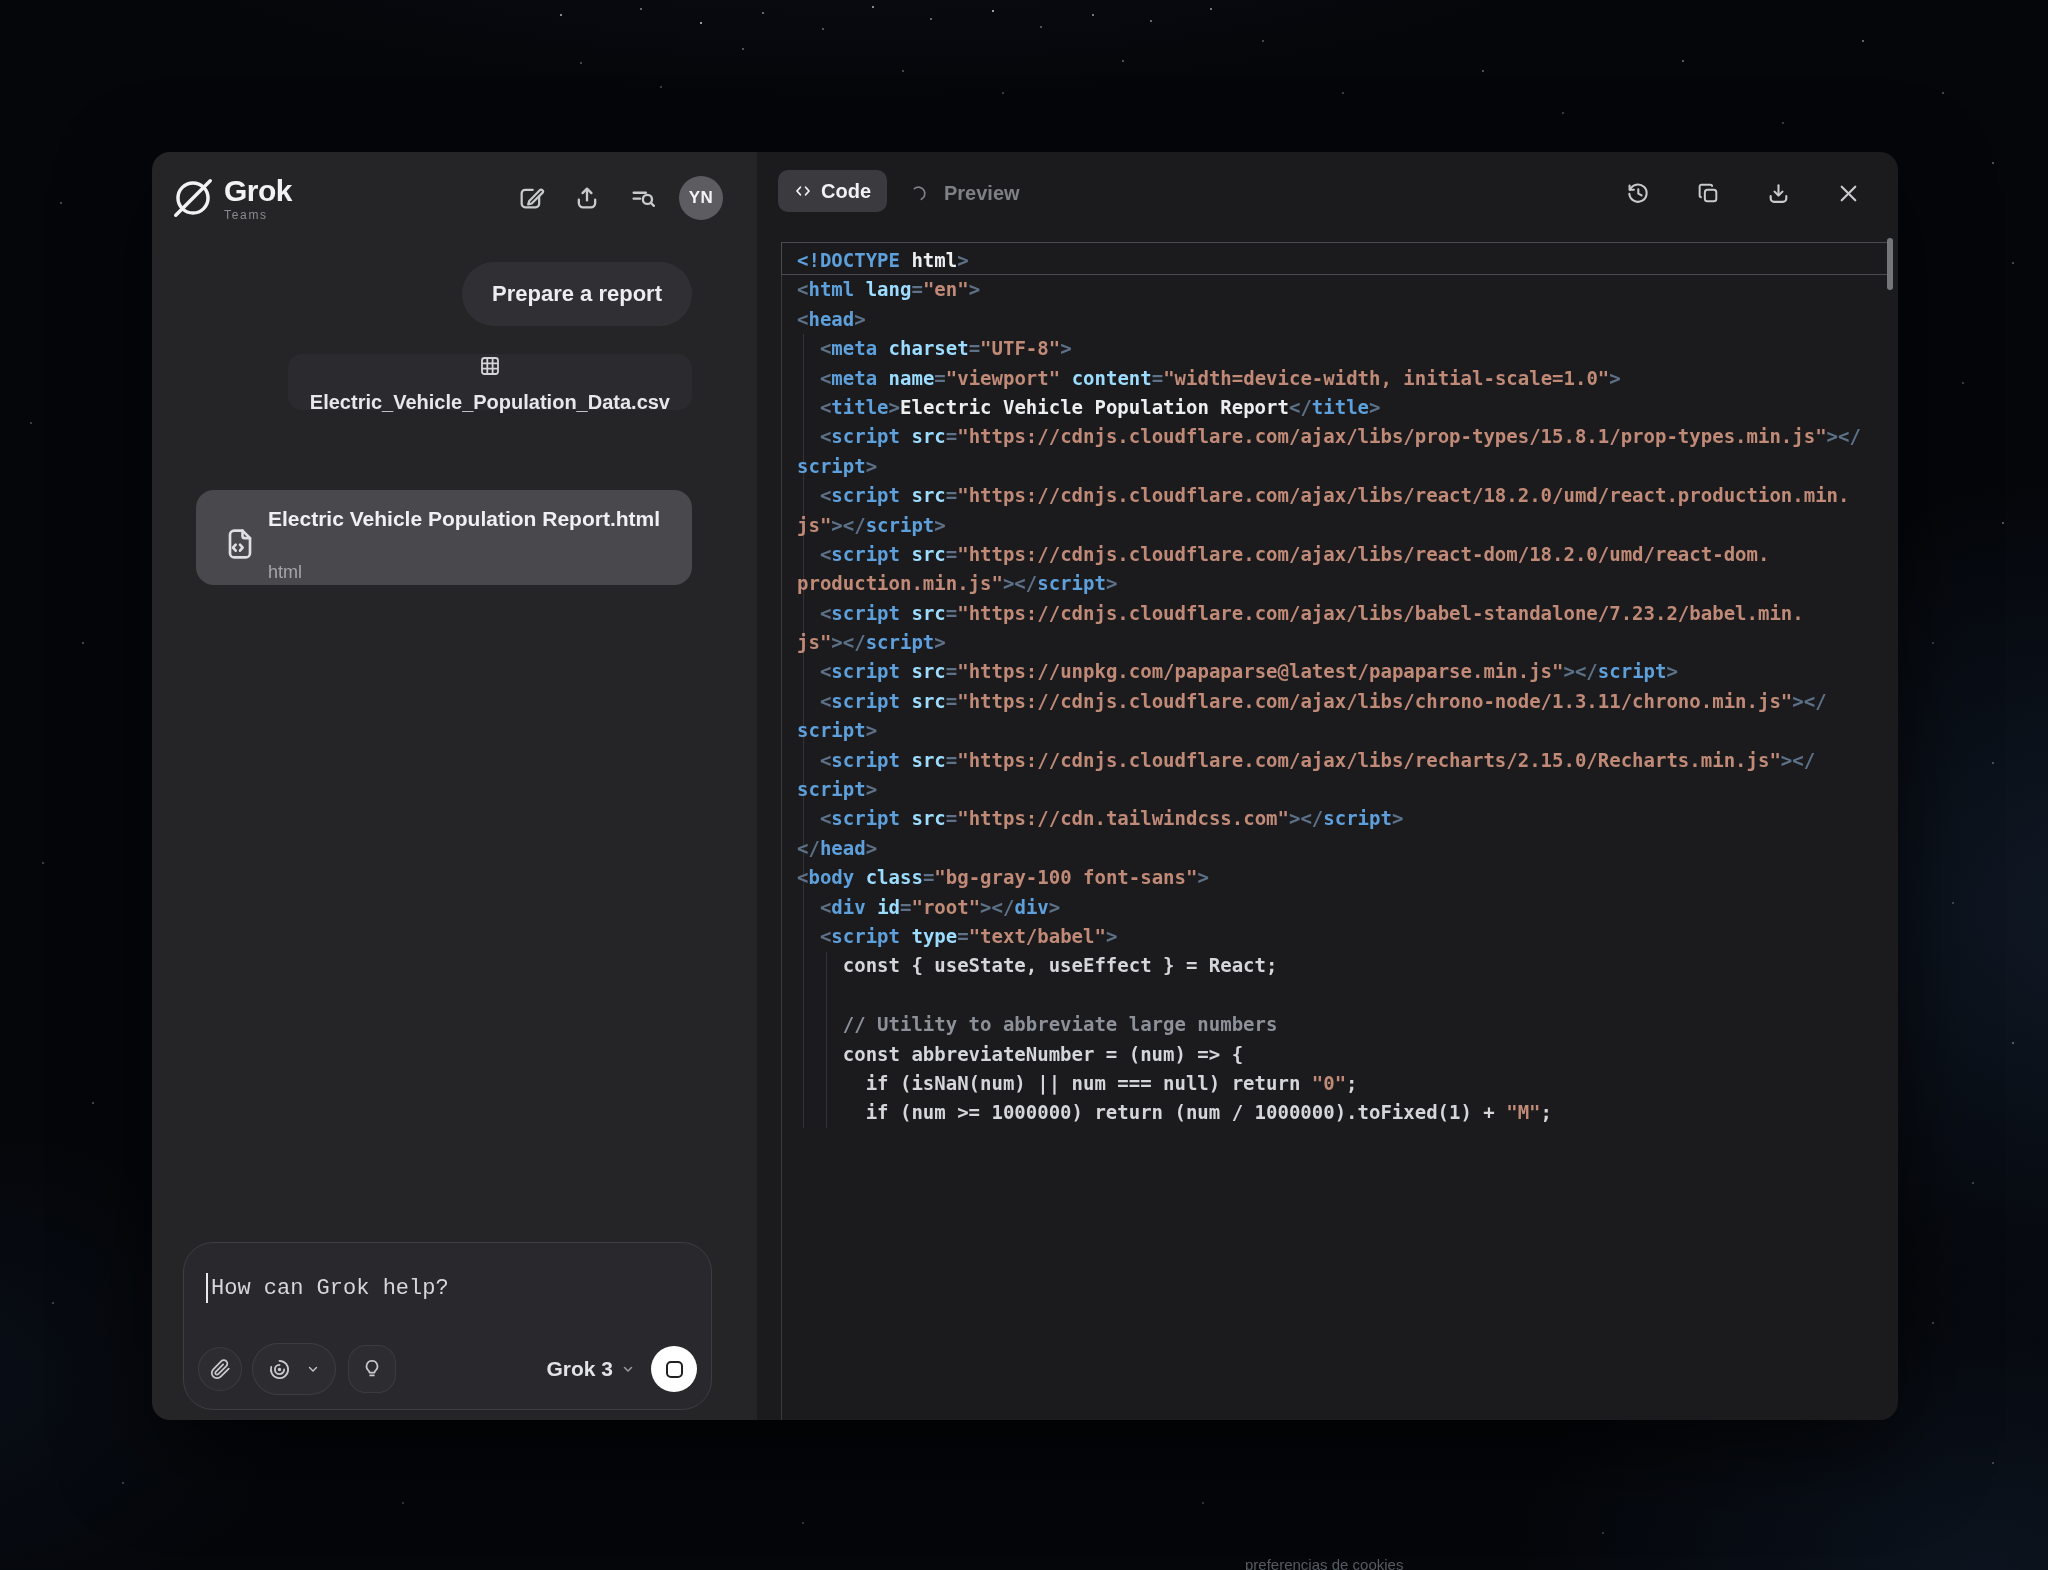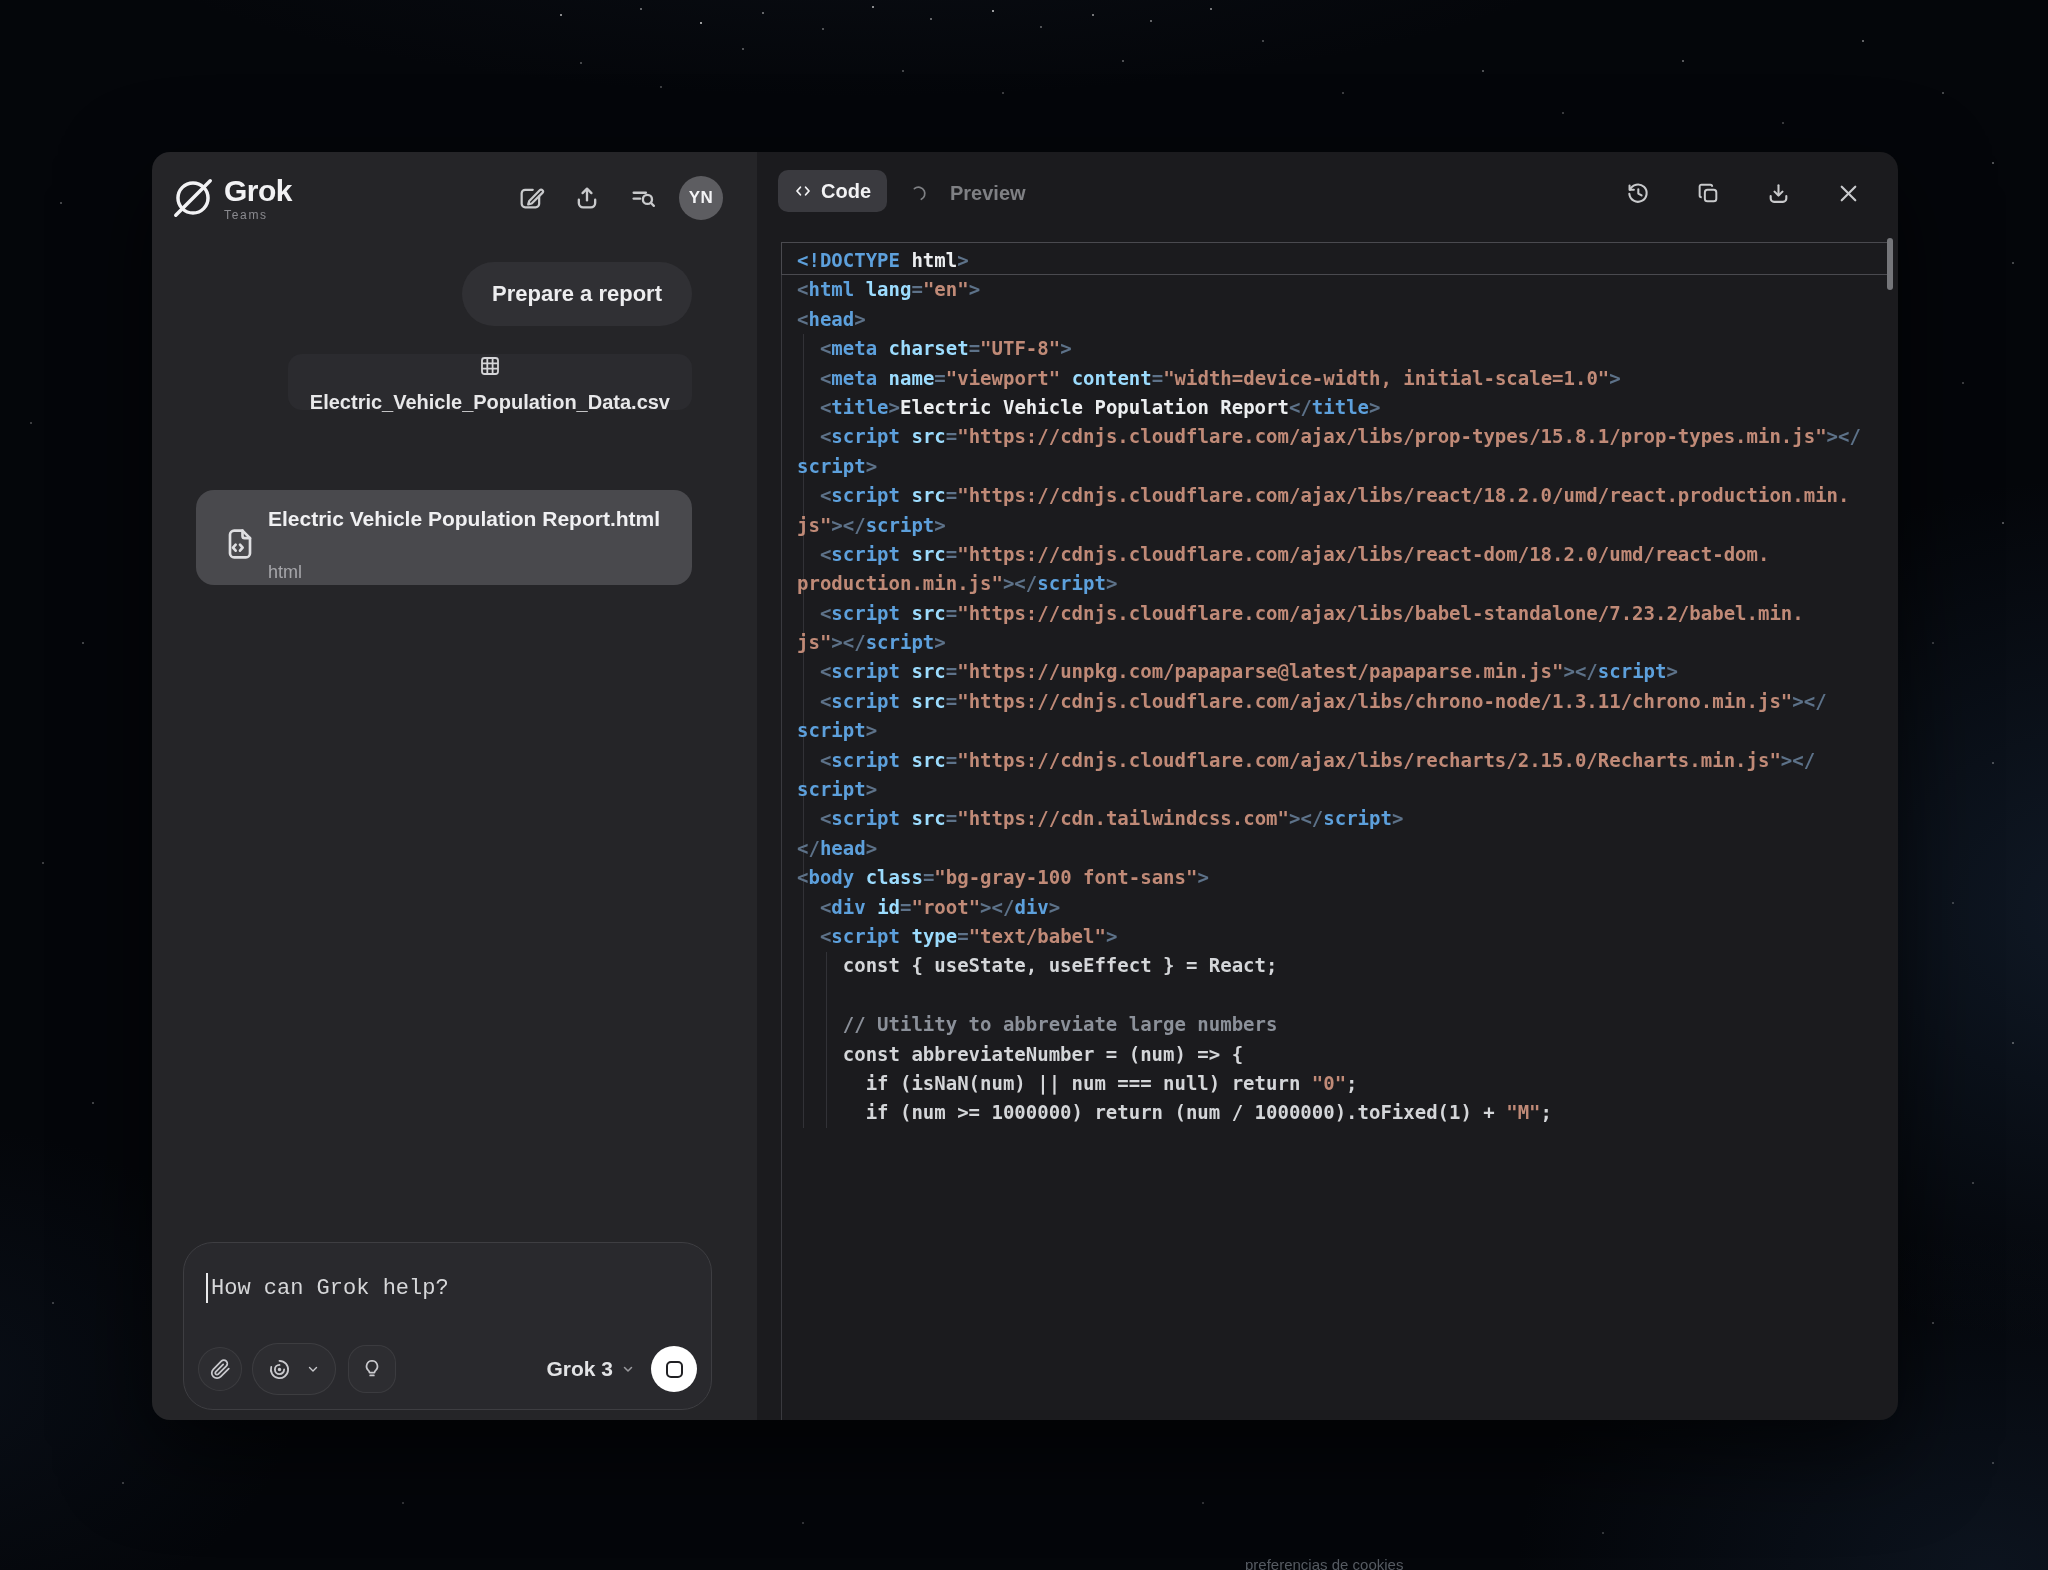--- a/index.html
+++ b/index.html
@@ -89,21 +89,21 @@
   .stop-btn{ width:46px; height:46px; border-radius:50%; background:#ffffff; border:none;
     display:grid; place-items:center; cursor:pointer; }
   .stop-sq{ width:17px; height:17px; border:2.5px solid #202023; border-radius:5px; }
   
   .panel{ position:absolute; left:605px; top:0; width:1141px; height:100%;
     background:#1b1b1e; border-radius:0 18px 18px 0; }
   .tab-code{ position:absolute; left:21px; top:18px; height:42px; padding:0 16px;
     background:#3a3a3f; border-radius:10px; display:flex; align-items:center; gap:9px;
     font-size:20px; font-weight:700; color:#f2f2f4; cursor:pointer; }
   .tab-preview{ position:absolute; left:143px; top:18px; height:46px; padding:0 10px;
-    display:flex; align-items:center; gap:23px; font-size:20px; font-weight:600;
+    display:flex; align-items:center; gap:17px; font-size:20px; font-weight:600;
     color:#7f8084; cursor:pointer; }
   .panel-actions{ position:absolute; top:21px; right:30px; display:flex; gap:30px; }
   .code-wrap{ position:absolute; left:24px; top:90px; width:1110px; bottom:0;
     border-top:1px solid #3a3a3f; border-left:1px solid #3a3a3f; }
   .first-line-box{ position:absolute; left:24px; top:90px; width:1109px; height:33px;
     border:1px solid #4a4a4f; }
   .code{ position:absolute; left:40px; top:94px; white-space:pre;
     font-family:"DejaVu Sans Mono", monospace; font-size:19px; line-height:29.4px; font-weight:700; }
   .cl{ height:29.4px; }
   .sp{ color:#5d7289; } .st{ color:#5da0dc; } .sa{ color:#9cdcfe; }

